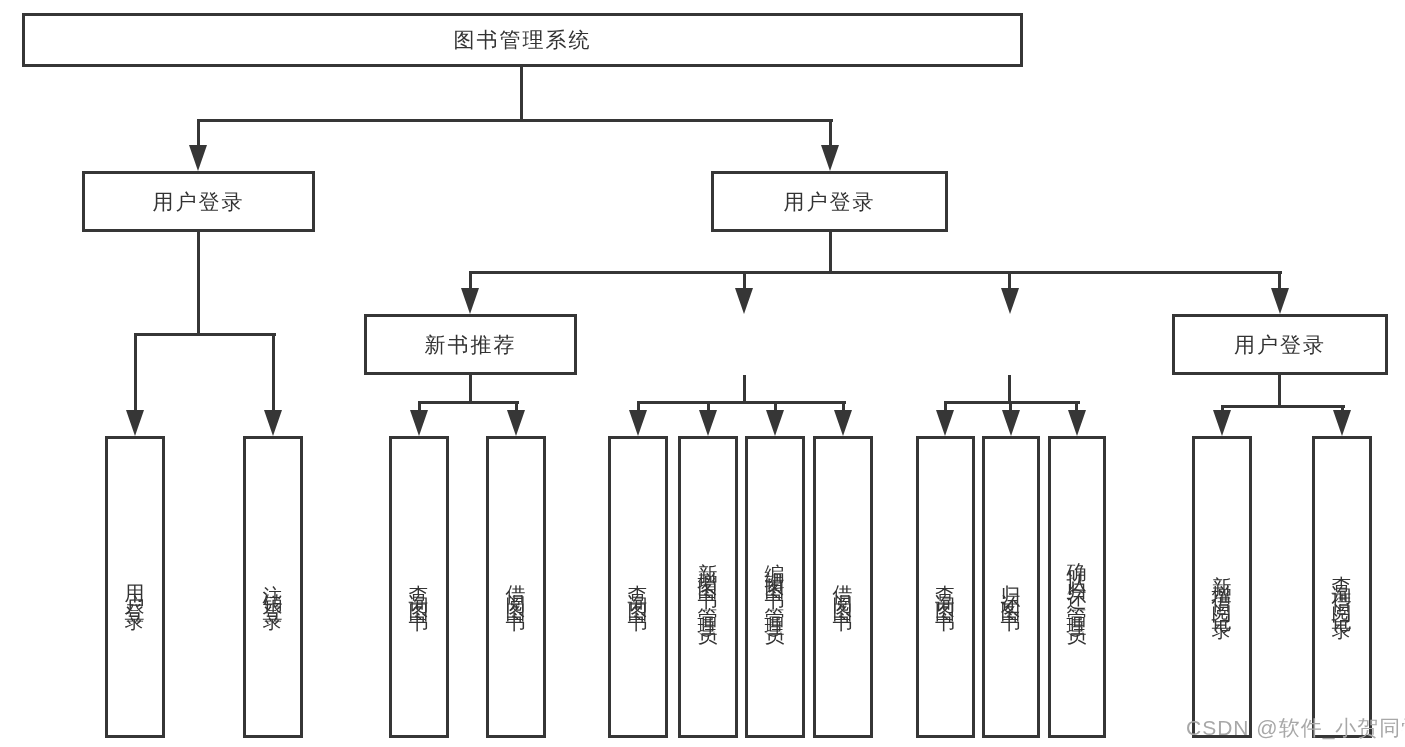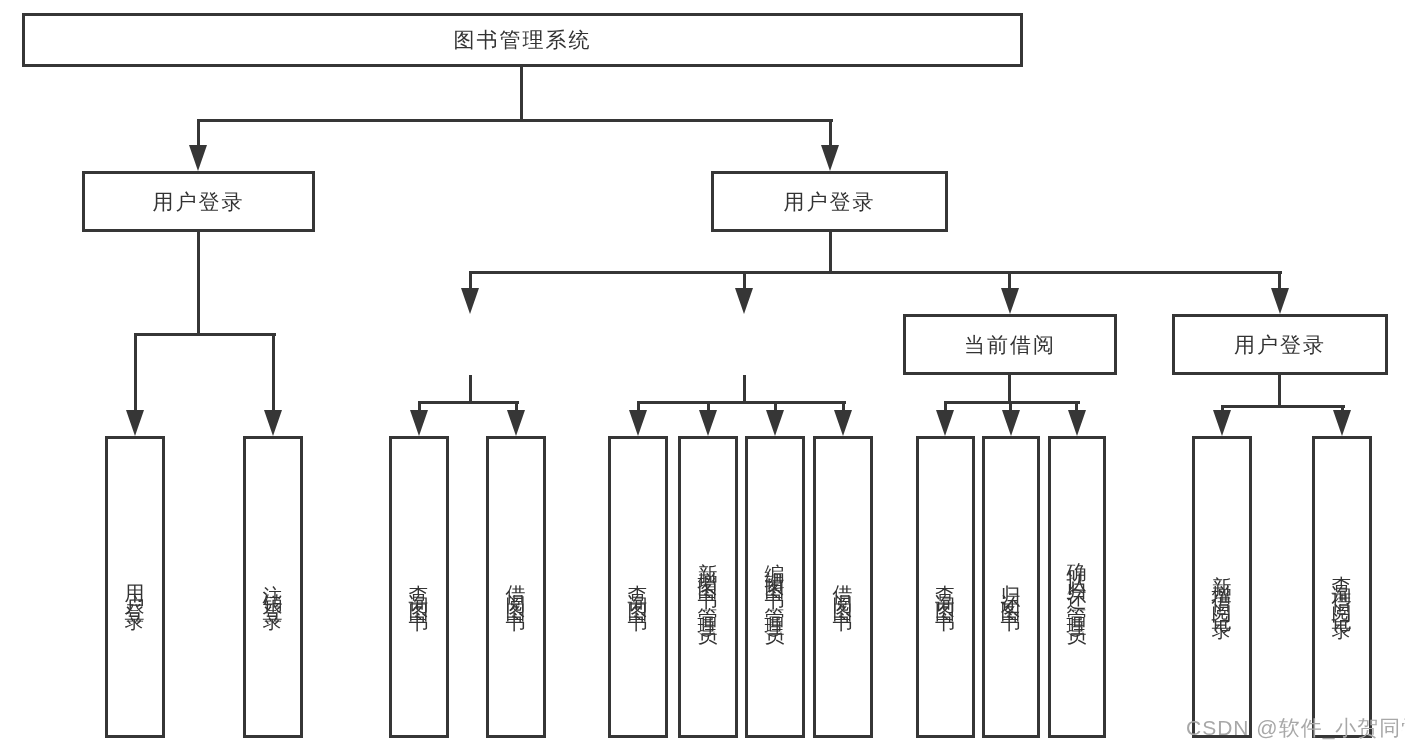--- a/index.html
+++ b/index.html
@@ -34,21 +34,21 @@
 </head>
 <body>
 
 <div class="canvas">
 
   <div class="node" style="left:22px; top:13px; width:1001px; height:54px;">图书管理系统</div>
 
   <div class="node" style="left:82px; top:171px; width:233px; height:61px;">用户登录</div>
   <div class="node" style="left:711px; top:171px; width:237px; height:61px;">用户登录</div>
 
-  <div class="node" style="left:903px; top:314px; width:214px; height:61px;">当前借阅</div>
+  <div class="node" style="left:364px; top:314px; width:213px; height:61px;">新书推荐</div>
   <div class="node" style="left:1172px; top:314px; width:216px; height:61px;">用户登录</div>
 
   <div class="leaf" style="left:105px;">
     <span>用户登录</span>
   </div>
   <div class="leaf" style="left:243px;">
     <span>注销登录</span>
   </div>
 
   <div class="leaf" style="left:389px;">

